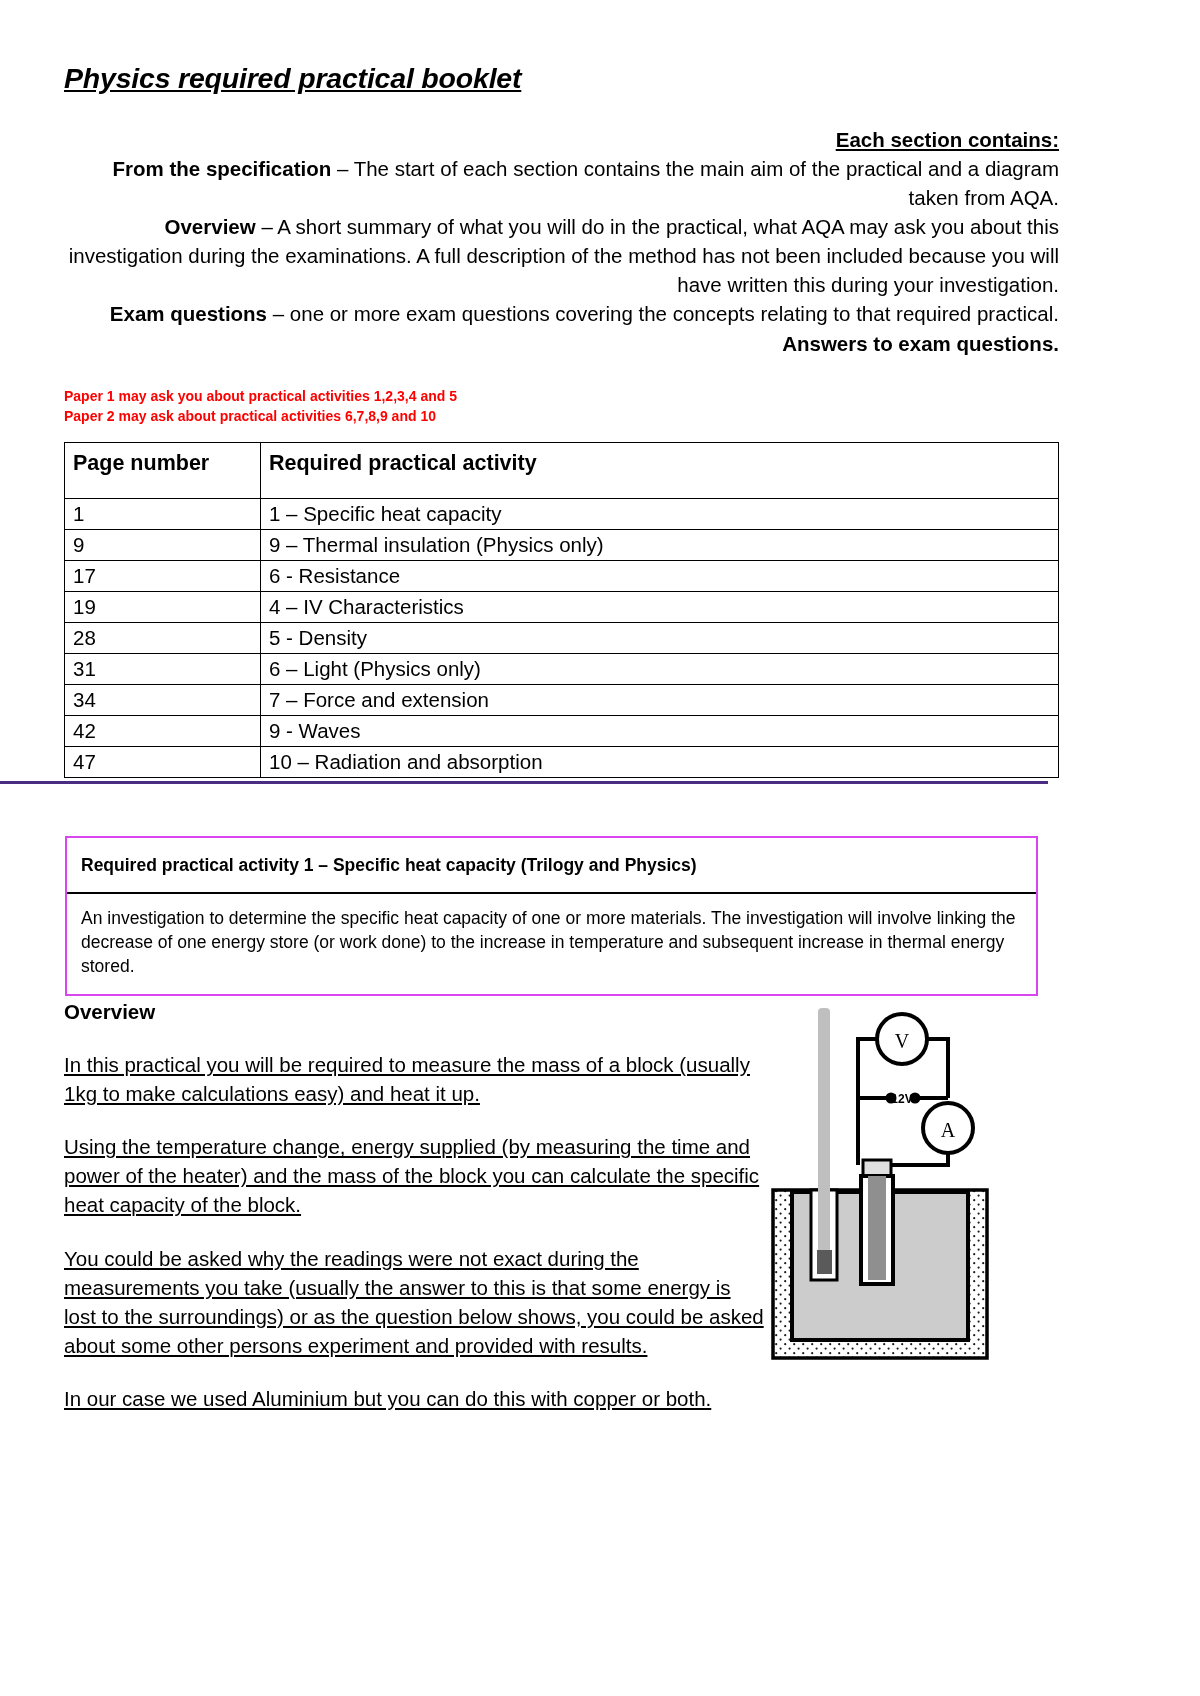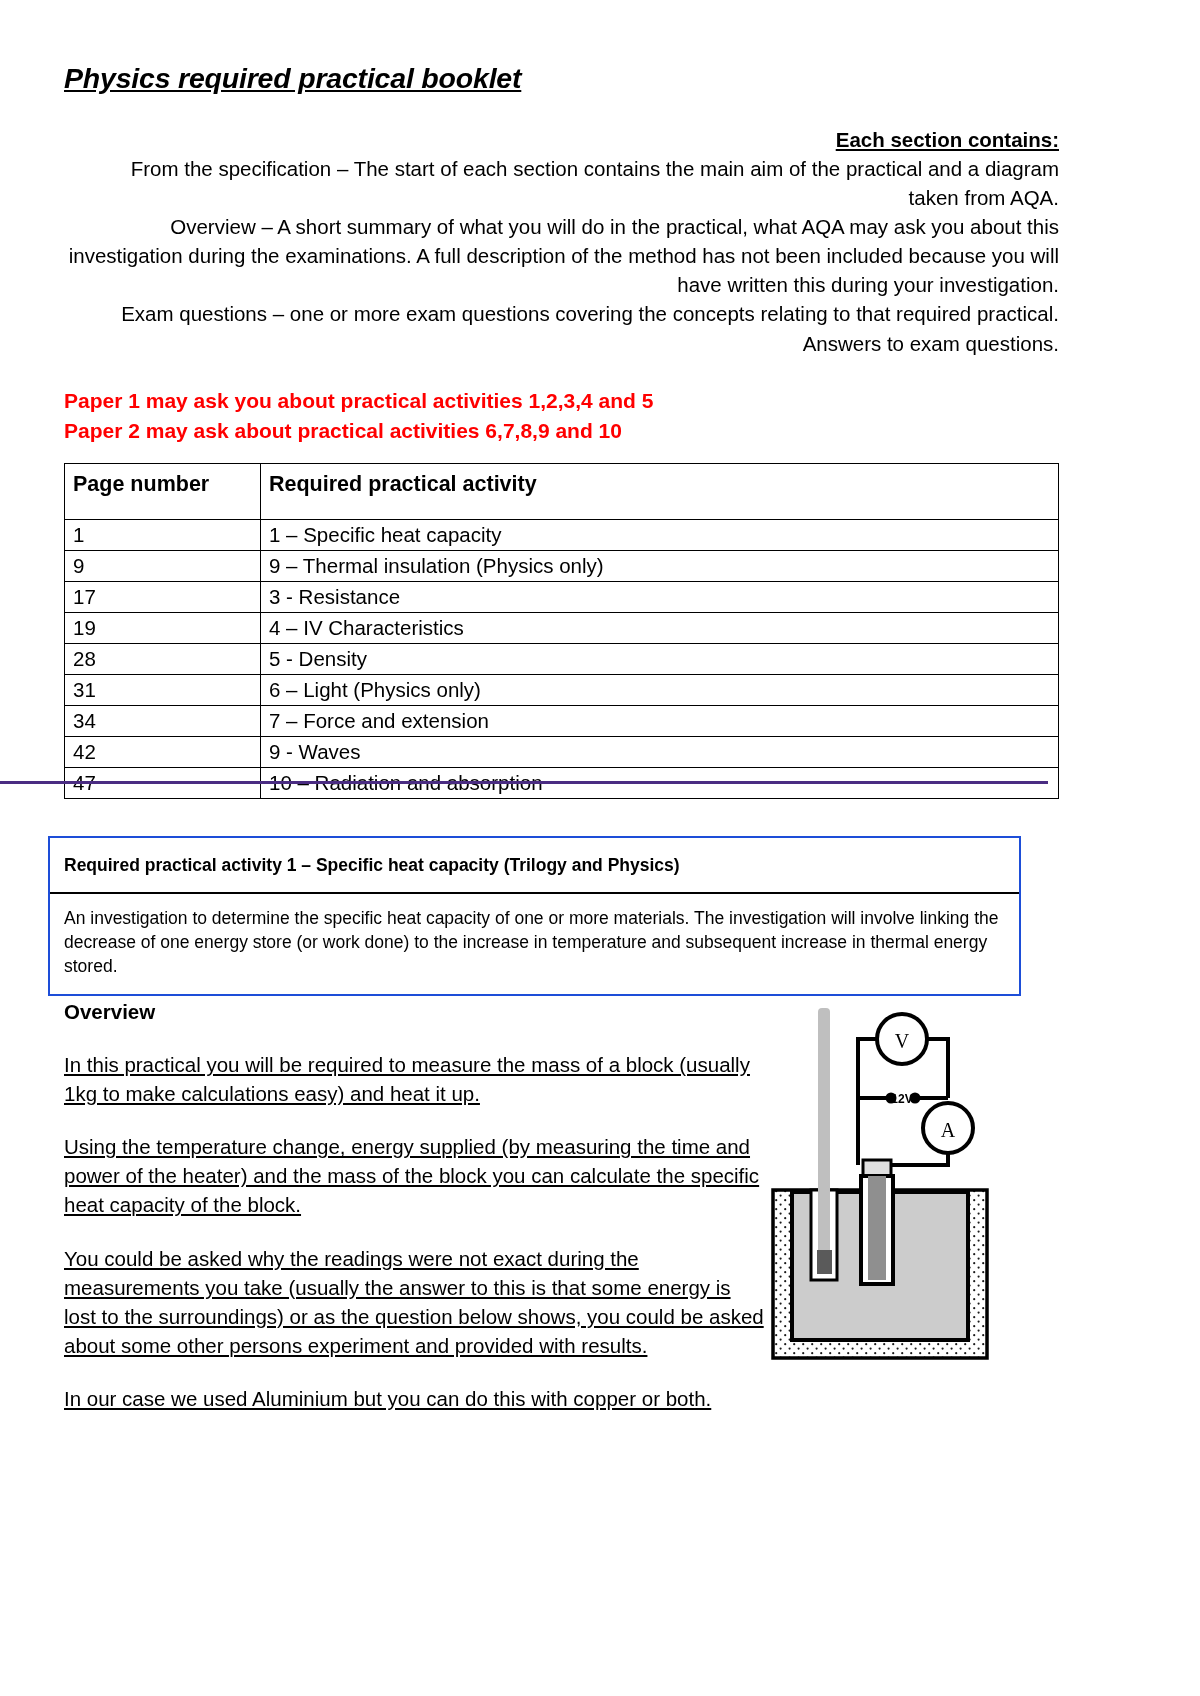--- a/index.html
+++ b/index.html
@@ -46,25 +46,25 @@
     margin-top: 30px;
     font-size: 20.5px;
     line-height: 1.42;
     text-align: right;
   }
   .intro .line { margin: 0; }
   .u-bold {
     font-weight: bold;
     text-decoration: underline;
   }
-  .b { font-weight: normal; margin-left: 44px; }
+  .b { font-weight: bold; margin-left: 44px; }
 
   .red-block {
     margin-top: 28px;
-    font-size: 21px;
+    font-size: 14px;
     font-weight: bold;
     line-height: 1.45;
   }
   .red-line { margin: 0; }
 
   
   table.contents {
     margin-top: 16px;
     border-collapse: collapse;
     width: 995px;
@@ -94,24 +94,24 @@
     left: 0;
     top: 781px;
     width: 1048px;
     height: 0;
     border-top: 3.5px solid #4A2C82;
   }
 
   
   .spec-box {
     position: absolute;
-    left: 48px;
+    left: 65px;
     top: 836px;
     width: 973px;
-    border: 2px solid #1d4ed8;
+    border: 2px solid #d946ef;
     box-sizing: border-box;
   }
   .spec-box-header {
     border-bottom: 2px solid #000;
     padding: 17px 14px 16px 14px;
     font-size: 17.5px;
     font-weight: bold;
   }
   .spec-box-body {
     padding: 12px 14px 16px 14px;
@@ -195,21 +195,21 @@
         <tr>
           <td>1</td>
           <td>1 – Specific heat capacity</td>
         </tr>
         <tr>
           <td>9</td>
           <td>9 – Thermal insulation (Physics only)</td>
         </tr>
         <tr>
           <td>17</td>
-          <td>3 - Resistance</td>
+          <td>6 - Resistance</td>
         </tr>
         <tr>
           <td>19</td>
           <td>4 – IV Characteristics</td>
         </tr>
         <tr>
           <td>28</td>
           <td>5 - Density</td>
         </tr>
         <tr>

